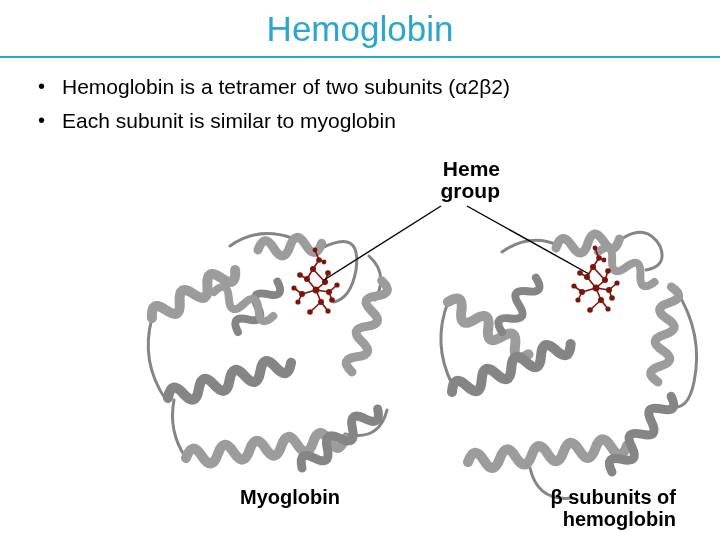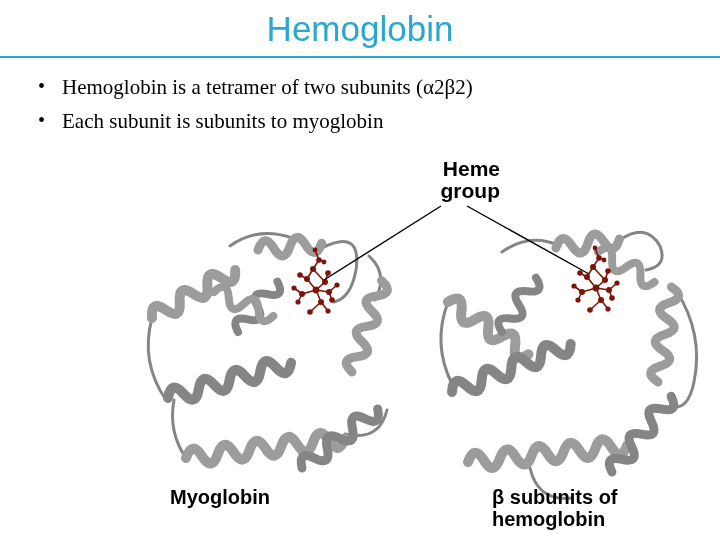--- a/index.html
+++ b/index.html
@@ -18,56 +18,56 @@
   .slide{position:absolute;inset:0;border-radius:9px;}
   .title{
     margin:0;padding-top:10px;text-align:center;
     font-size:35px;font-weight:500;color:var(--accent);line-height:1.1;
   }
   .title-rule{
     height:2px;background:var(--accent);margin-top:7px;width:100%;
   }
   .bullets{
     list-style:none;margin:14px 0 8px 36px;padding:0;
-    font-size:21px;color:var(--text);font-family:Liberation Serif, serif;
+    font-size:21px;color:var(--text);
   }
   .bullets li{position:relative;padding-left:26px;margin:4px 0;line-height:1.45;}
   .bullets li::before{
     content:"\2022";position:absolute;left:2px;top:0;font-size:20px;
   }
   .figure{position:absolute;inset:0;pointer-events:none;}
   .figure svg{position:absolute;left:0;top:0;}
   .heme-label{
     position:absolute;left:404px;top:158px;width:96px;
     font-weight:bold;font-size:21px;line-height:22px;color:var(--text);text-align:right;
   }
   .caption{
     position:absolute;font-weight:bold;font-size:20px;line-height:22px;
-    text-align:left;color:var(--text);
+    text-align:right;color:var(--text);
   }
   .caption.left{left:170px;top:486px;width:170px;}
   .caption.right{left:492px;top:486px;width:184px;}
   .helix{fill:none;stroke:var(--ribbon);stroke-linecap:round;}
   .helix.dark{stroke:var(--ribbon-dark);}
   .loop{fill:none;stroke:var(--ribbon-dark);stroke-width:3;stroke-linecap:round;}
   .leader{stroke:#000;stroke-width:1.4;}
   .heme-ball{fill:var(--heme);}
   .heme-bond{stroke:var(--heme);stroke-width:1.6;}
 </style>
 </head>
 <body>
 
 <div class="slide">
 
   <h1 class="title">Hemoglobin</h1>
   <div class="title-rule"></div>
 
   <ul class="bullets">
     <li><span>Hemoglobin is a tetramer of two subunits (α2β2)</span></li>
-    <li><span>Each subunit is subunits to myoglobin</span></li>
+    <li><span>Each subunit is similar to myoglobin</span></li>
   </ul>
 
   <div class="figure">
     <svg width="720" height="540" viewBox="0 0 720 540" aria-hidden="true">
       <defs>
         <path id="w64" d="M0 0 q8 -17 16 0 q8 17 16 0 q8 -17 16 0 q8 17 16 0" fill="none"></path>
         <path id="w96" d="M0 0 q8 -17 16 0 q8 17 16 0 q8 -17 16 0 q8 17 16 0 q8 -17 16 0 q8 17 16 0" fill="none"></path>
         <path id="w128" d="M0 0 q8 -17 16 0 q8 17 16 0 q8 -17 16 0 q8 17 16 0 q8 -17 16 0 q8 17 16 0 q8 -17 16 0 q8 17 16 0" fill="none"></path>
         <path id="w160" d="M0 0 q8 -17 16 0 q8 17 16 0 q8 -17 16 0 q8 17 16 0 q8 -17 16 0 q8 17 16 0 q8 -17 16 0 q8 17 16 0 q8 -17 16 0 q8 17 16 0" fill="none"></path>
         <g id="hemeArt">

